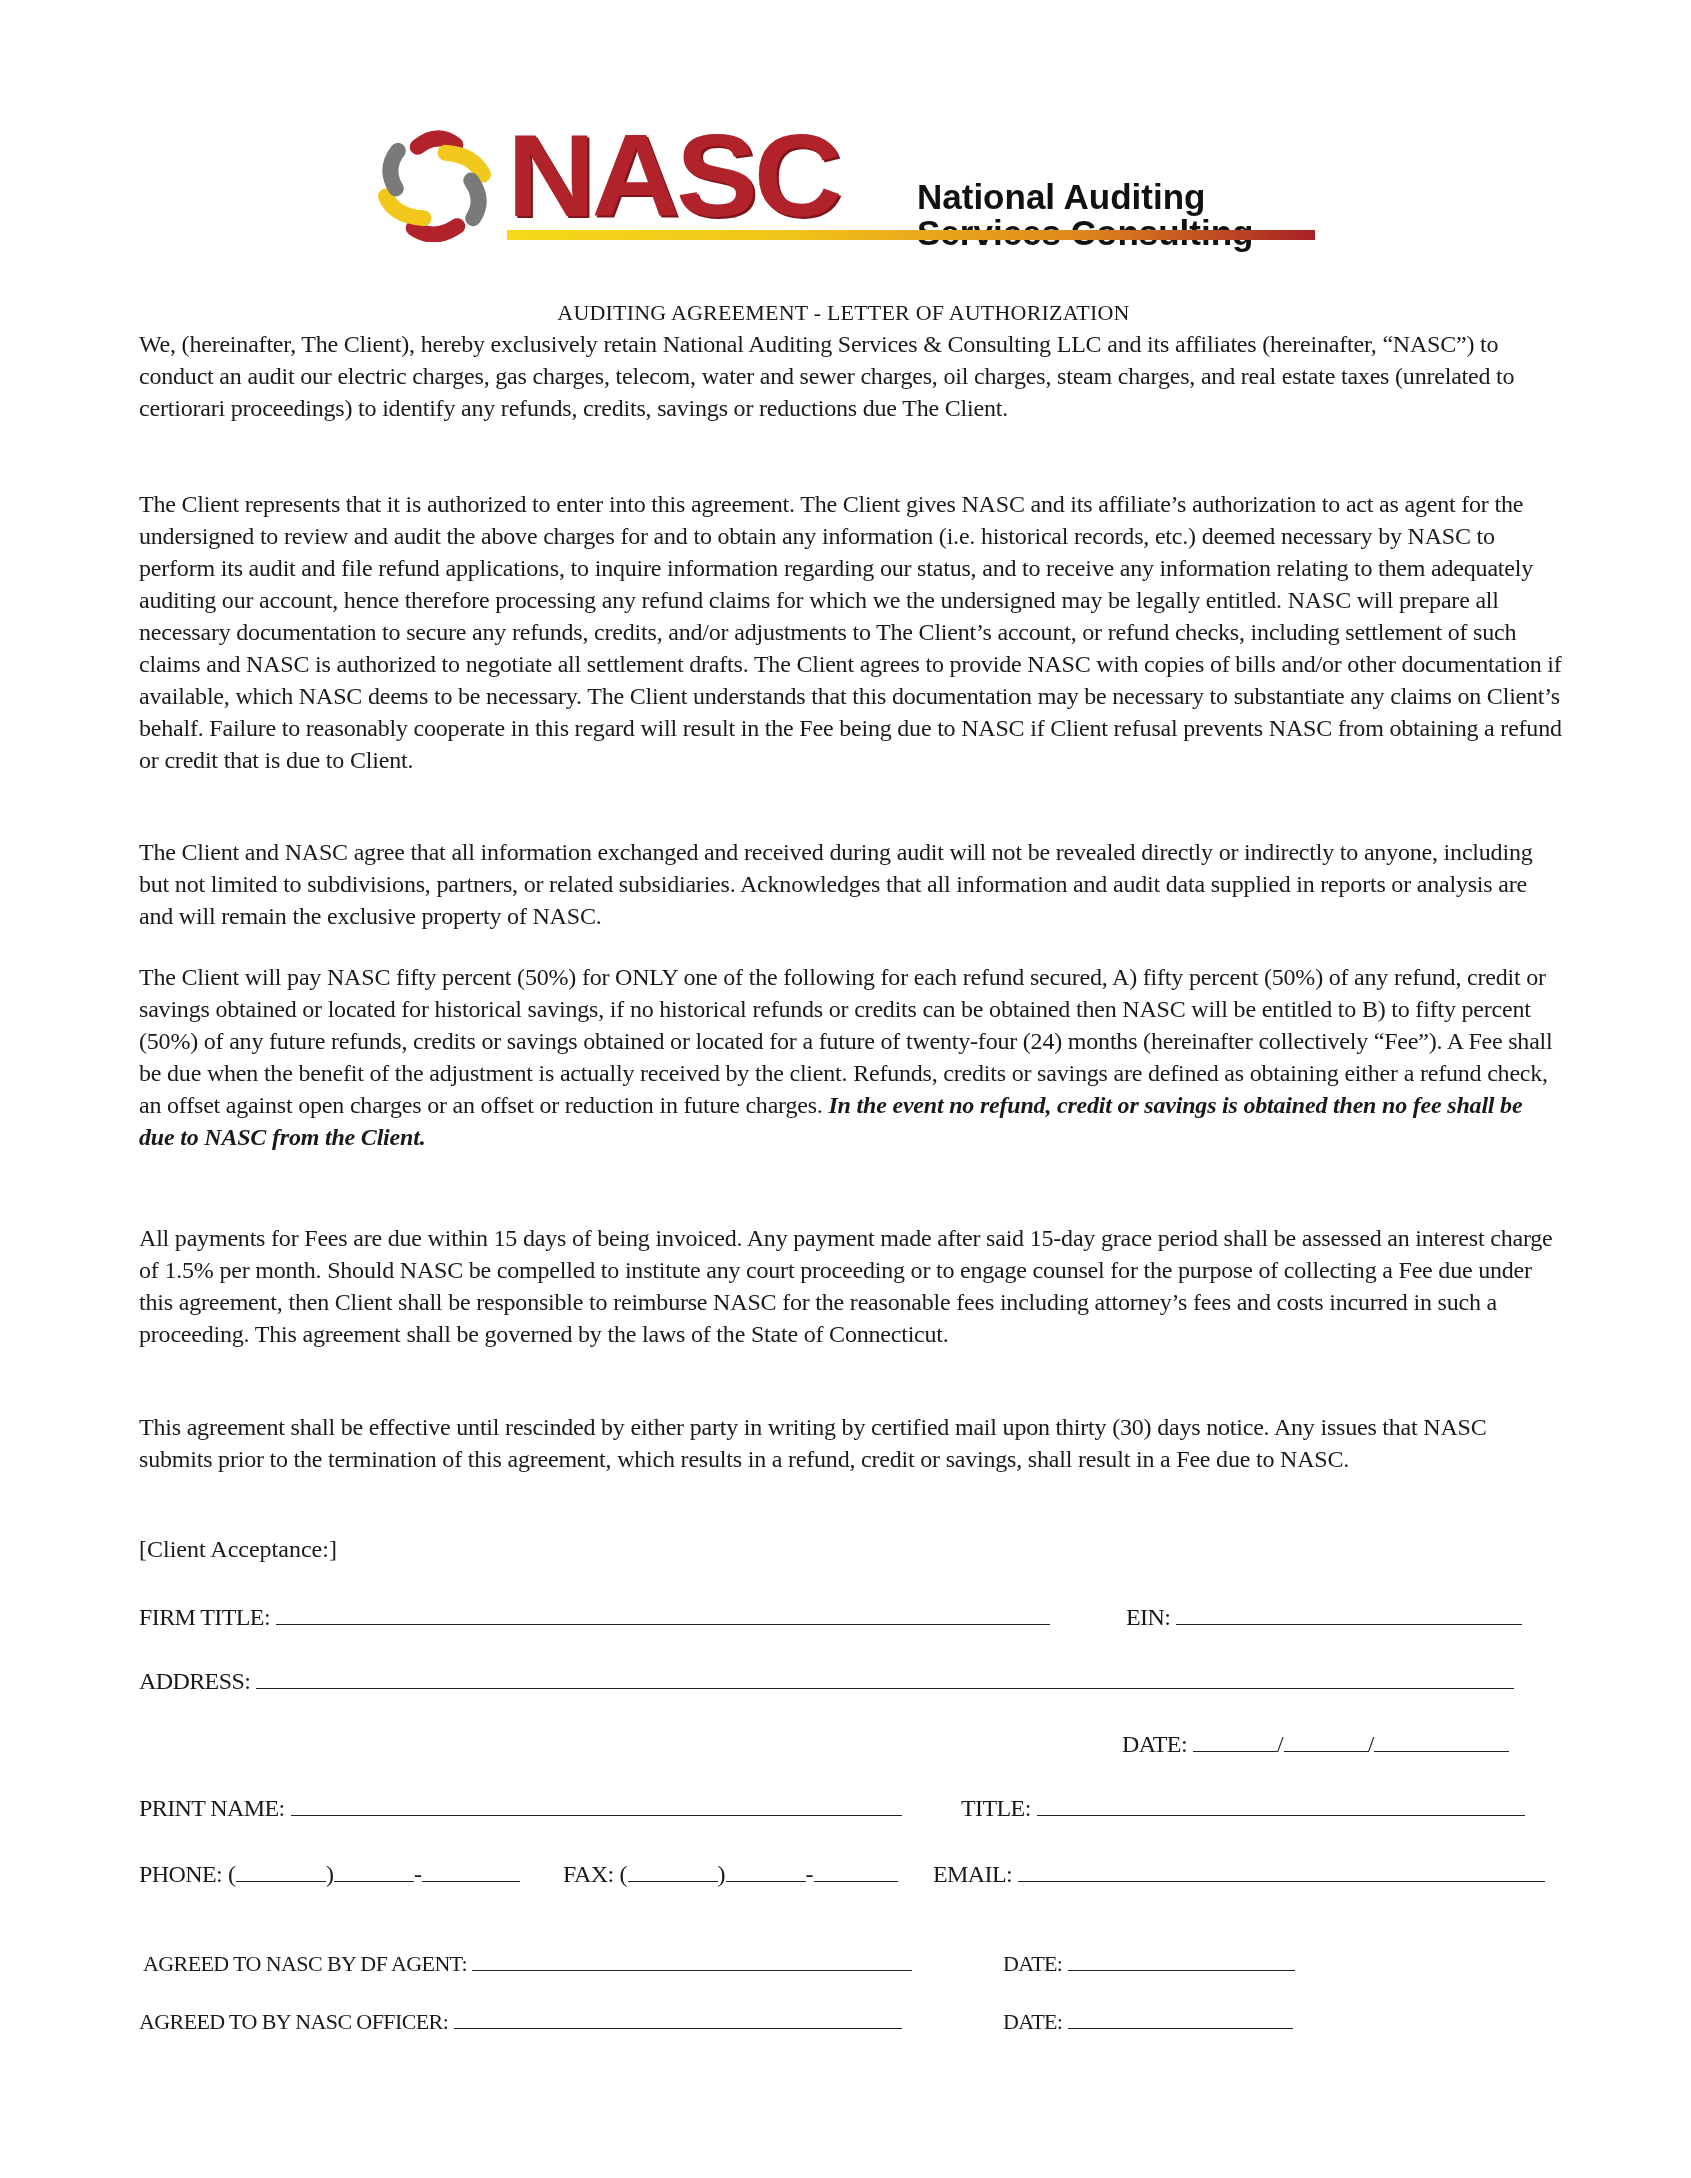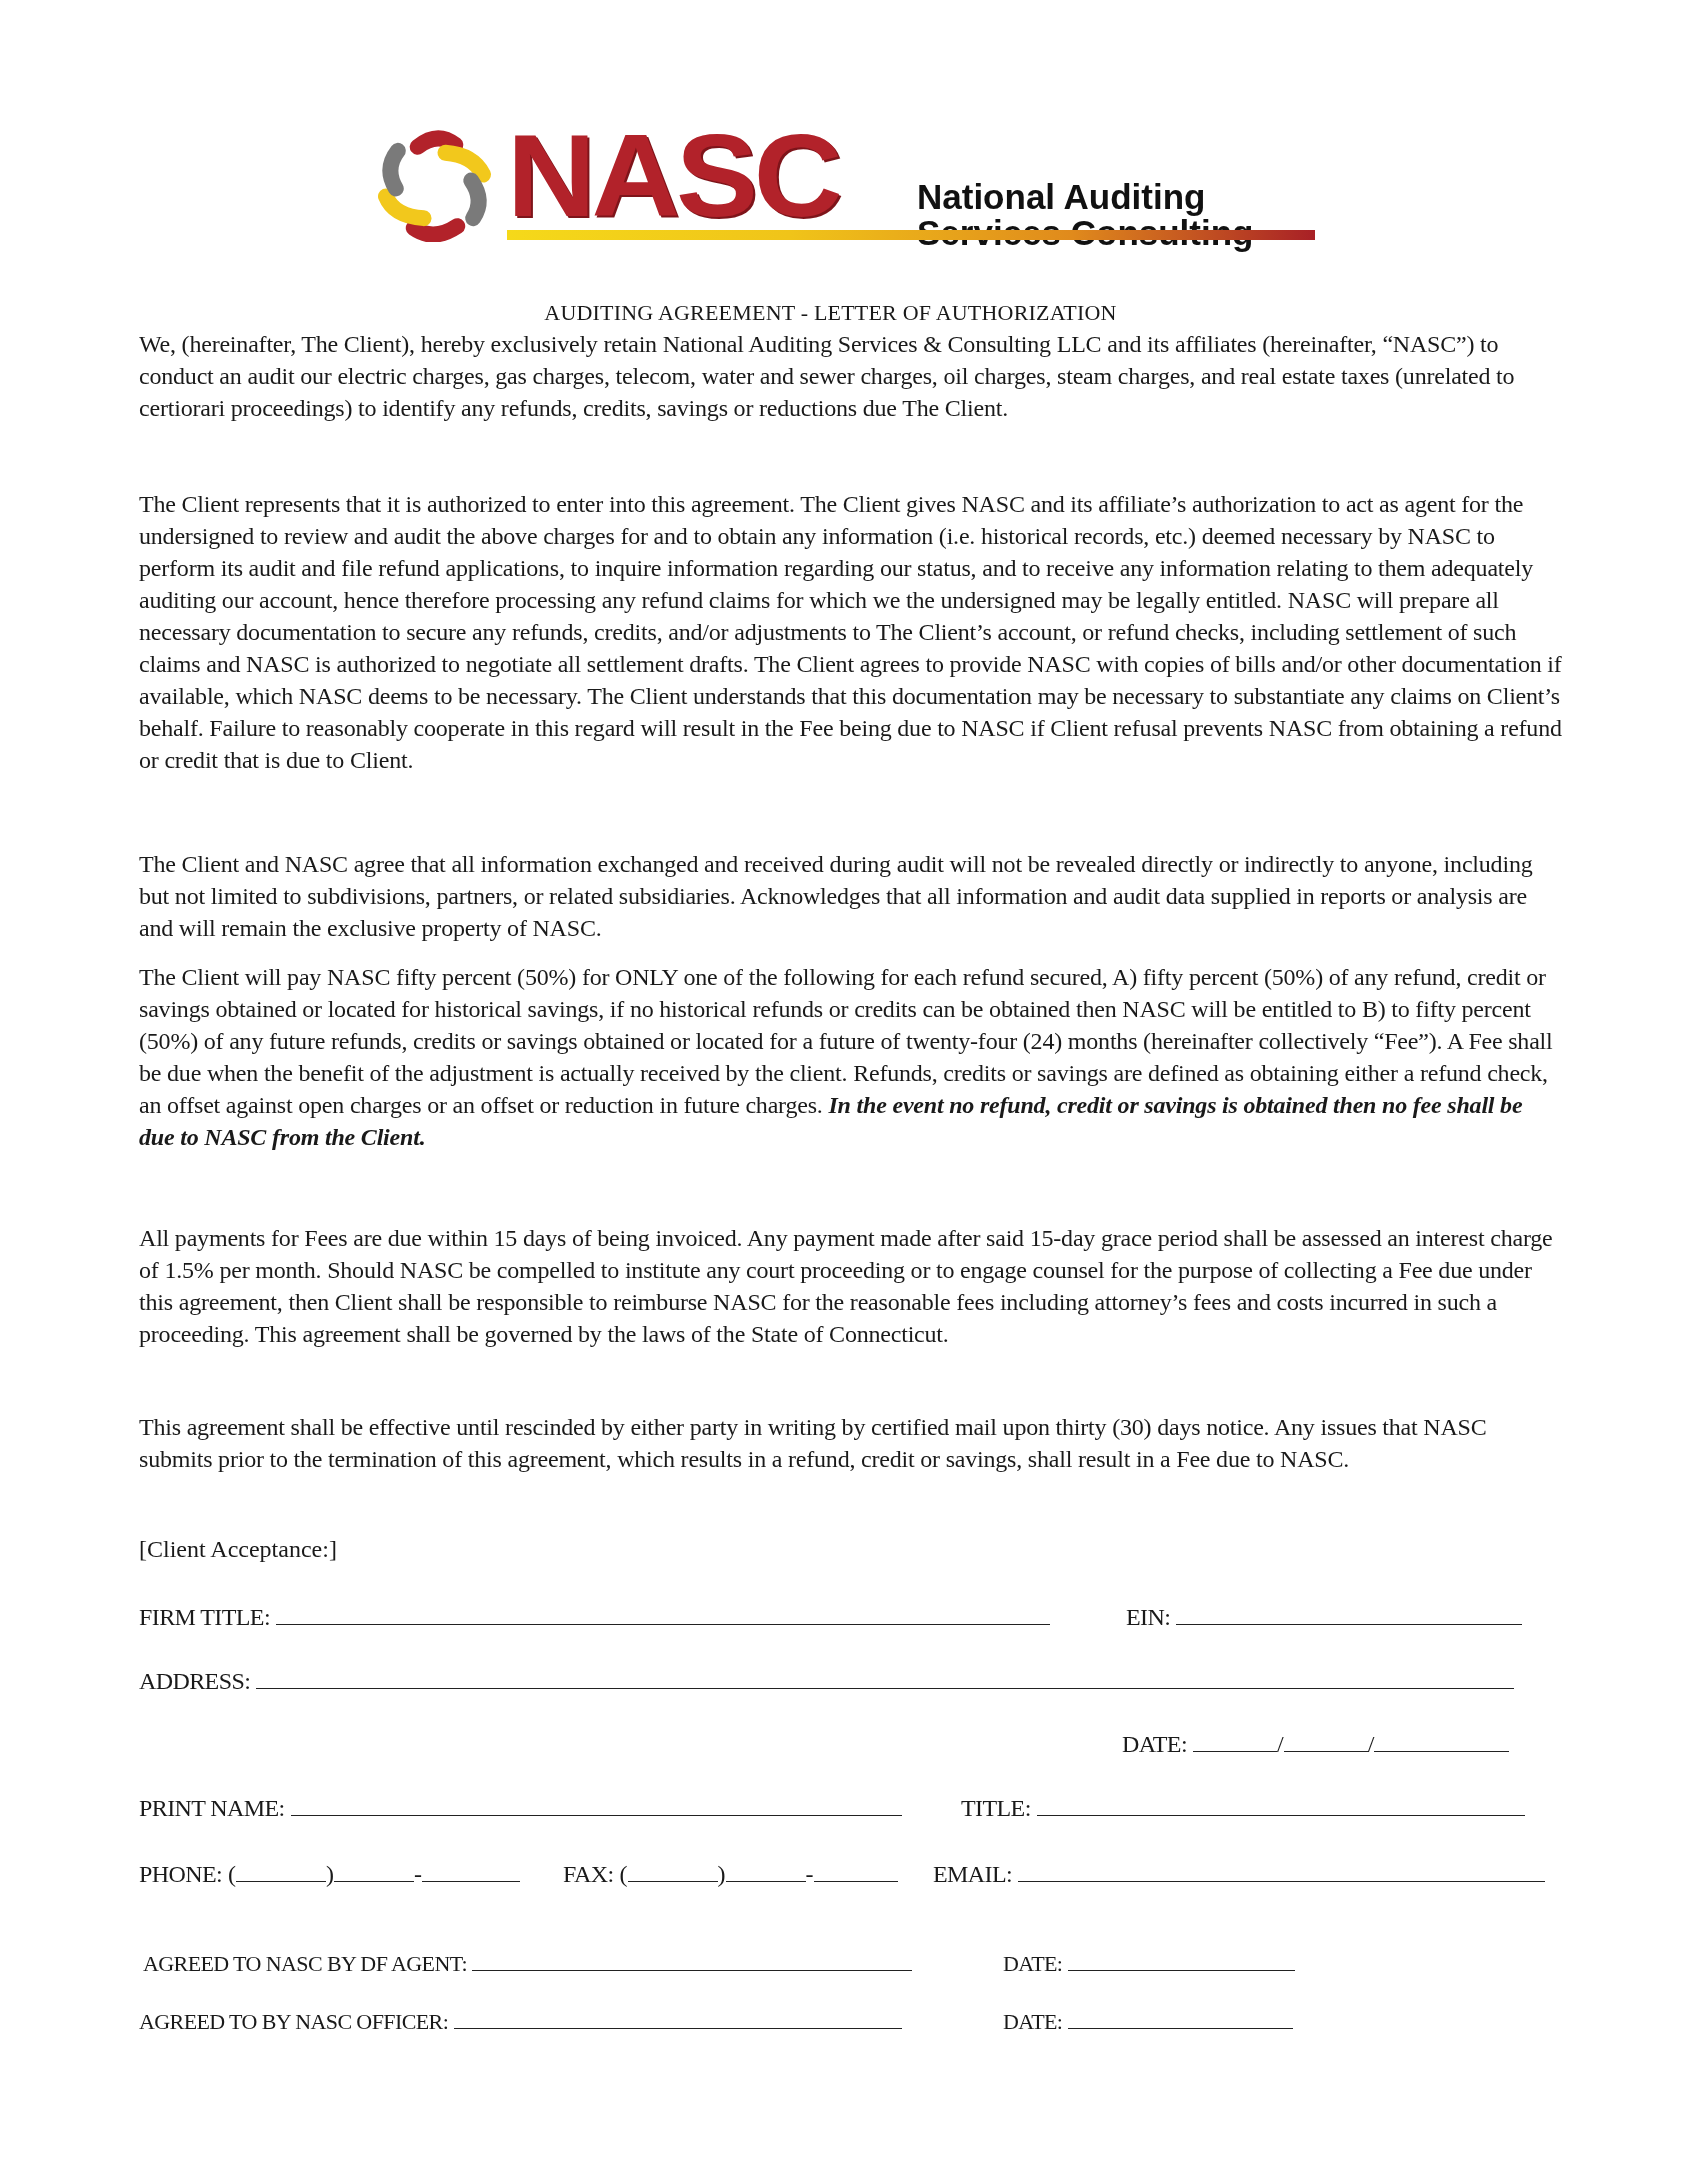--- a/index.html
+++ b/index.html
@@ -21,21 +21,21 @@
   .logo-tag {
     position: absolute; left: 541px; top: 28px;
     font-family: "Liberation Sans", "DejaVu Sans", sans-serif;
     font-weight: 700; font-size: 35px; line-height: 36px; color: #111; margin-top: 28px;
   }
   .logo-bar {
     position: absolute; left: 131px; top: 107px; width: 808px; height: 10px;
     background: linear-gradient(to right, #f5d91a 0%, #f0c419 35%, #e08a1c 70%, #a82026 100%);
   }
   .doc-title {
-    position: absolute; top: 300px; left: 4px; width: 1653px; text-align: center;
+    position: absolute; top: 300px; left: 17px; width: 1653px; text-align: center;
     font-size: 22px; letter-spacing: 0.2px;
   }
   .para {
     position: absolute; left: 139px; width: 1423px;
     font-size: 24px; line-height: 32px; letter-spacing: -0.2px;
   }
   .para .em { font-weight: bold; font-style: italic; }
   .accept { position: absolute; left: 139px; top: 1536px; font-size: 24px; }
 
   .frow { position: absolute; left: 139px; width: 1433px; height: 34px; font-size: 24px; }
@@ -63,21 +63,21 @@
     <div>National Auditing</div>
     <div>Services Consulting</div>
   </div>
   <div class="logo-bar"></div>
 </div>
 
 <div class="doc-title">AUDITING AGREEMENT - LETTER OF AUTHORIZATION</div>
 
 <div class="para" style="top:328px;">We, (hereinafter, The Client), hereby exclusively retain National Auditing Services &amp; Consulting LLC and its affiliates (hereinafter, “NASC”) to conduct an audit our electric charges, gas charges, telecom, water and sewer charges, oil charges, steam charges, and real estate taxes (unrelated to certiorari proceedings) to identify any refunds, credits, savings or reductions due The Client.</div>
 <div class="para" style="top:488px;">The Client represents that it is authorized to enter into this agreement.  The Client gives NASC and its affiliate’s authorization to act as agent for the undersigned to review and audit the above charges for and to obtain any information (i.e. historical records, etc.) deemed necessary by NASC to perform its audit and file refund applications, to inquire information regarding our status, and to receive any information relating to them adequately auditing our account, hence therefore processing any refund claims for which we the undersigned may be legally entitled.  NASC will prepare all necessary documentation to secure any refunds, credits, and/or adjustments to The Client’s account, or refund checks, including settlement of such claims and NASC is authorized to negotiate all settlement drafts.  The Client agrees to provide NASC with copies of bills and/or other documentation if available, which NASC deems to be necessary.  The Client understands that this documentation may be necessary to substantiate any claims on Client’s behalf.  Failure to reasonably cooperate in this regard will result in the Fee being due to NASC if Client refusal prevents NASC from obtaining a refund or credit that is due to Client.</div>
-<div class="para" style="top:836px;margin-top:12px;">The Client and NASC agree that all information exchanged and received during audit will not be revealed directly or indirectly to anyone, including but not limited to subdivisions, partners, or related subsidiaries.  Acknowledges that all information and audit data supplied in reports or analysis are and will remain the exclusive property of NASC.</div>
+<div class="para" style="top:836px;">The Client and NASC agree that all information exchanged and received during audit will not be revealed directly or indirectly to anyone, including but not limited to subdivisions, partners, or related subsidiaries.  Acknowledges that all information and audit data supplied in reports or analysis are and will remain the exclusive property of NASC.</div>
 <div class="para" style="top:961px;"><span>The Client will pay NASC fifty percent (50%) for ONLY one of the following for each refund secured, A) fifty percent (50%) of any refund, credit or savings obtained or located for historical savings, if no historical refunds or credits can be obtained then NASC will be entitled to B) to fifty percent (50%) of any future refunds, credits or savings obtained or located for a future of twenty-four (24) months (hereinafter collectively “Fee”).  A Fee shall be due when the benefit of the adjustment is actually received by the client.  Refunds, credits or savings are defined as obtaining either a refund check, an offset against open charges or an offset or reduction in future charges.  </span><span class="em">In the event no refund, credit or savings is obtained then no fee shall be due to NASC from the Client.</span></div>
 <div class="para" style="top:1222px;">All payments for Fees are due within 15 days of being invoiced.  Any payment made after said 15-day grace period shall be assessed an interest charge of 1.5% per month.  Should NASC be compelled to institute any court proceeding or to engage counsel for the purpose of collecting a Fee due under this agreement, then Client shall be responsible to reimburse NASC for the reasonable fees including attorney’s fees and costs incurred in such a proceeding.  This agreement shall be governed by the laws of the State of Connecticut.</div>
 <div class="para" style="top:1411px;">This agreement shall be effective until rescinded by either party in writing by certified mail upon thirty (30) days notice.  Any issues that NASC submits prior to the termination of this agreement, which results in a refund, credit or savings, shall result in a Fee due to NASC.</div>
 
 <div class="accept">[Client Acceptance:]</div>
 
 <div class="frow" style="top:1600px;">
   <span class="fitem" style="left:0;">
     <span class="lbl">FIRM TITLE:</span>
     <span class="line" style="width:774px;"></span>

